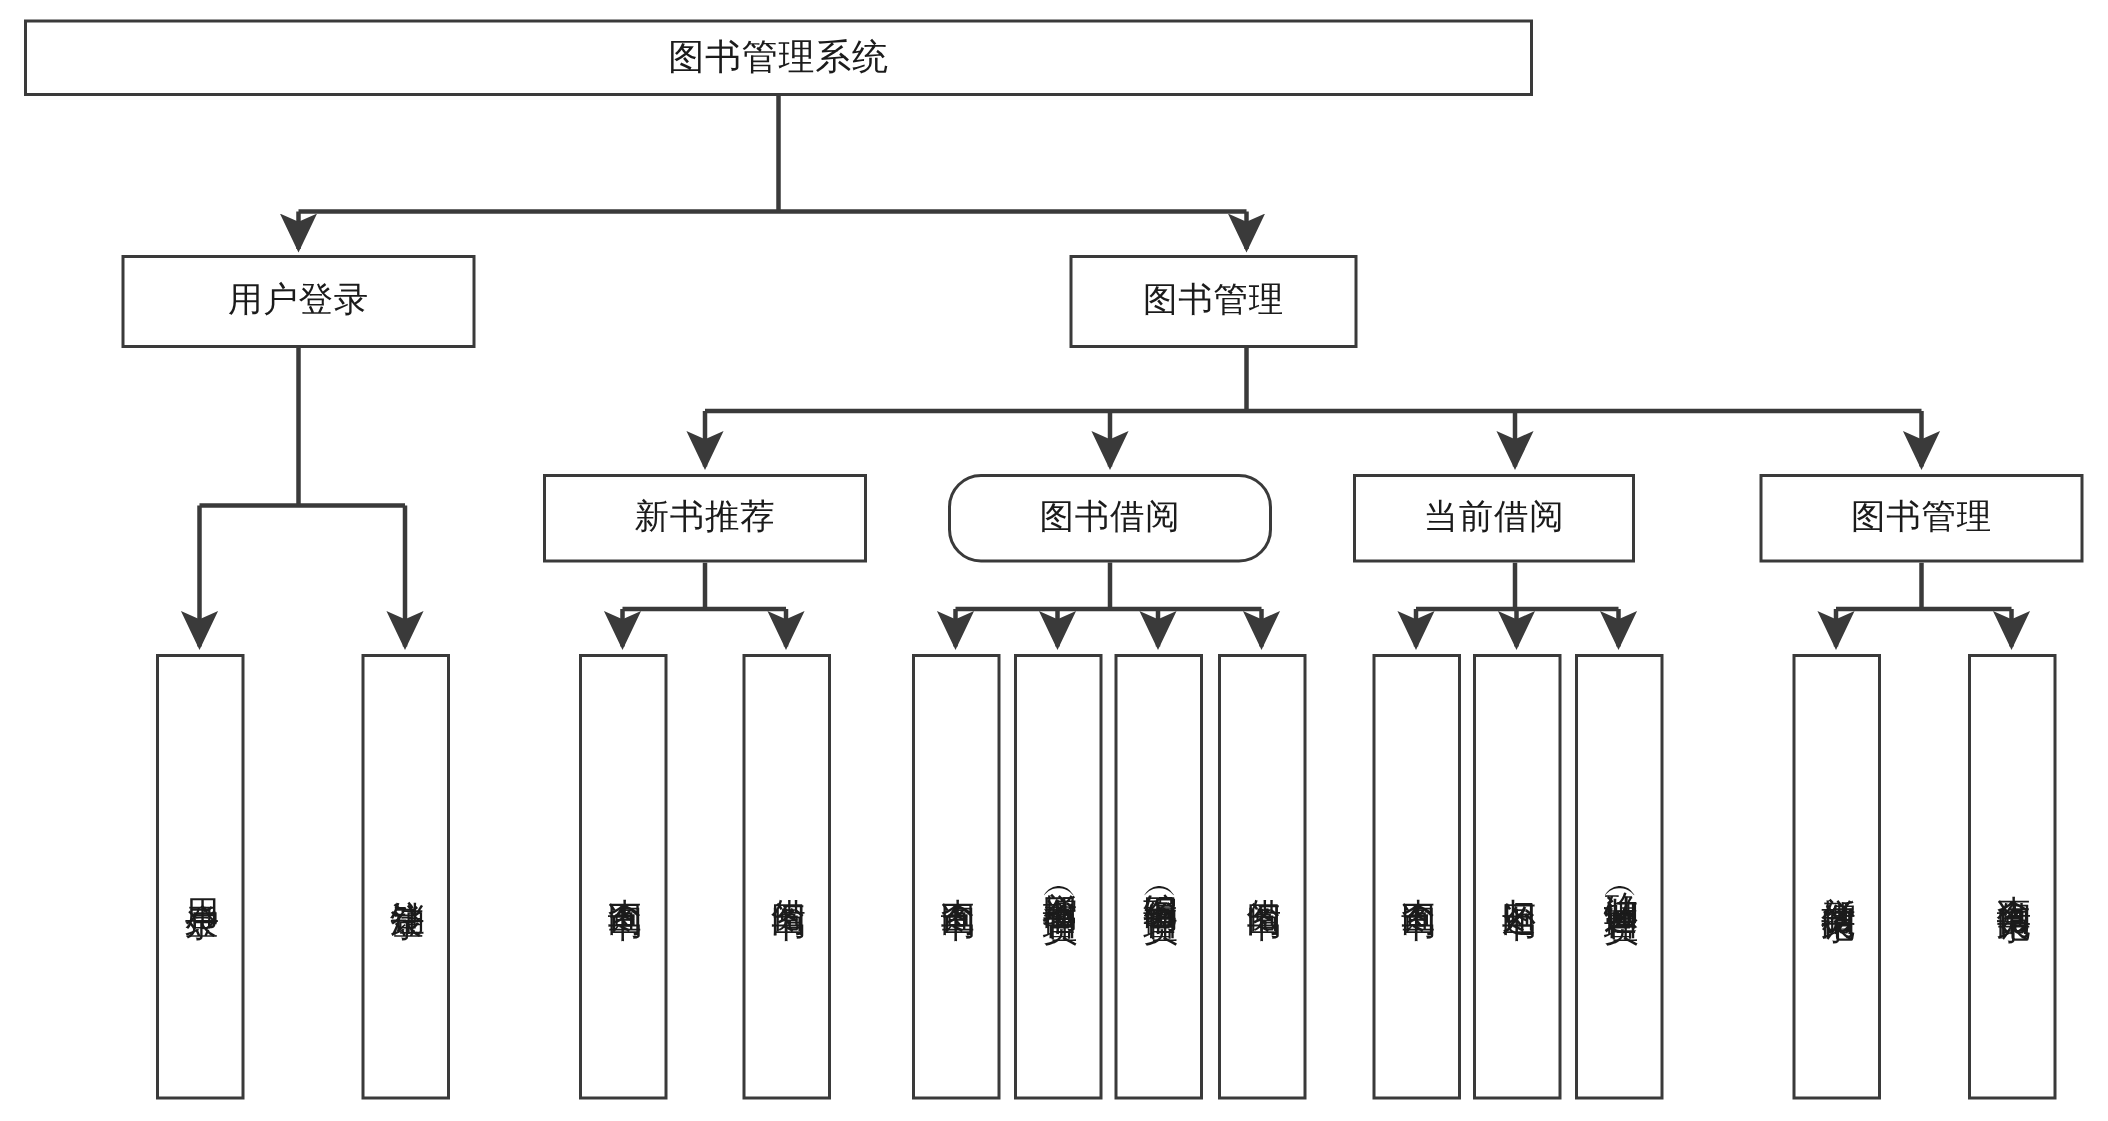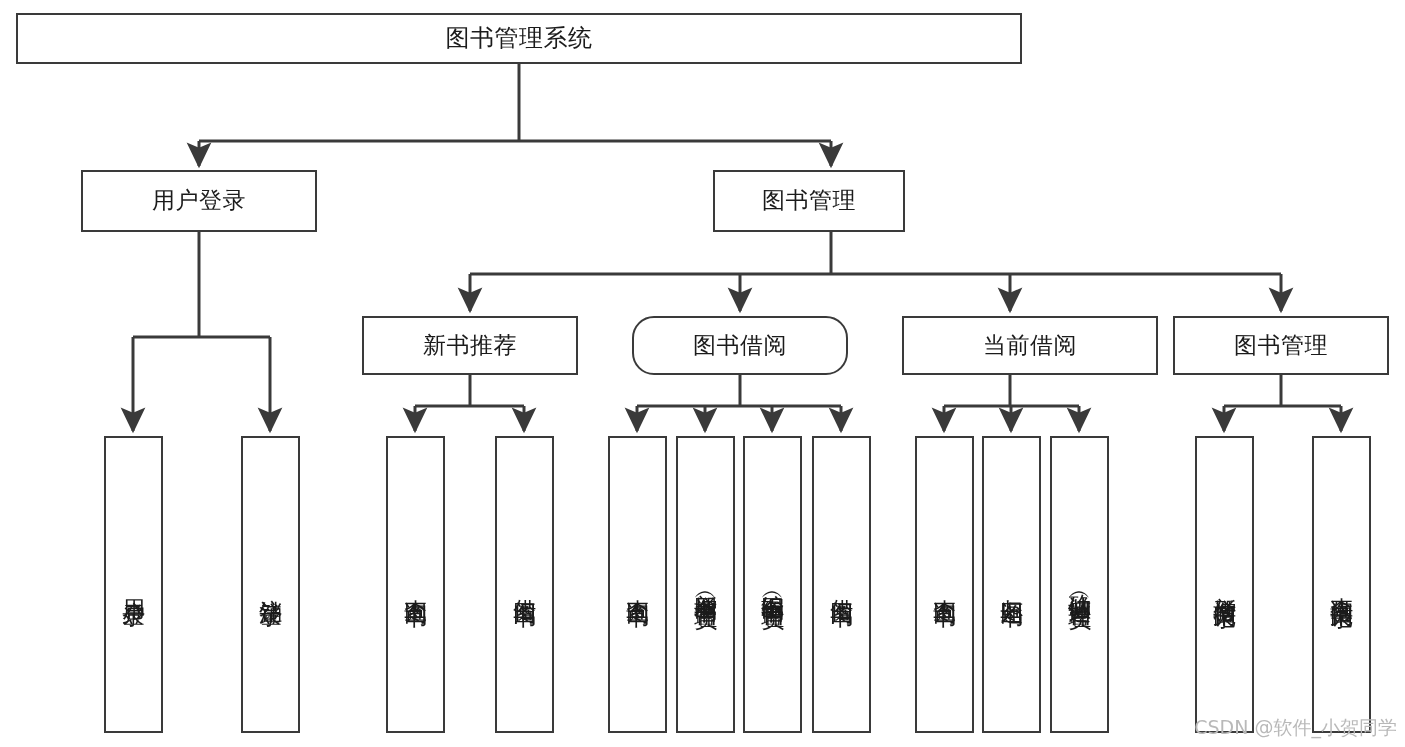--- a/index.html
+++ b/index.html
@@ -145,21 +145,21 @@
   </div>
 
   <div class="node horiz" style="left:362px; top:316px; width:216px; height:59px;">
     <span class="lbl">新书推荐</span>
   </div>
 
   <div class="node horiz" style="left:632px; top:316px; width:216px; height:59px;border-radius:22px;">
     <span class="lbl">图书借阅</span>
   </div>
 
-  <div class="node horiz" style="left:902px; top:316px; width:256px; height:59px;">
+  <div class="node horiz" style="left:902px; top:316px; width:188px; height:59px;">
     <span class="lbl">当前借阅</span>
   </div>
 
   <div class="node horiz" style="left:1173px; top:316px; width:216px; height:59px;">
     <span class="lbl">图书管理</span>
   </div>
 
   <div class="node vert" style="left:104px; top:436px; width:59px; height:297px;">
     <span class="lbl">用户登录</span>
   </div>
@@ -205,15 +205,14 @@
   </div>
 
   <div class="node vert" style="left:1195px; top:436px; width:59px; height:297px;">
     <span class="lbl">新增借阅记录</span>
   </div>
 
   <div class="node vert" style="left:1312px; top:436px; width:59px; height:297px;">
     <span class="lbl">查询借阅记录</span>
   </div>
 
-  <div class="watermark">CSDN @软件_小贺同学</div>
 
 </div>
 
 </body></html>

